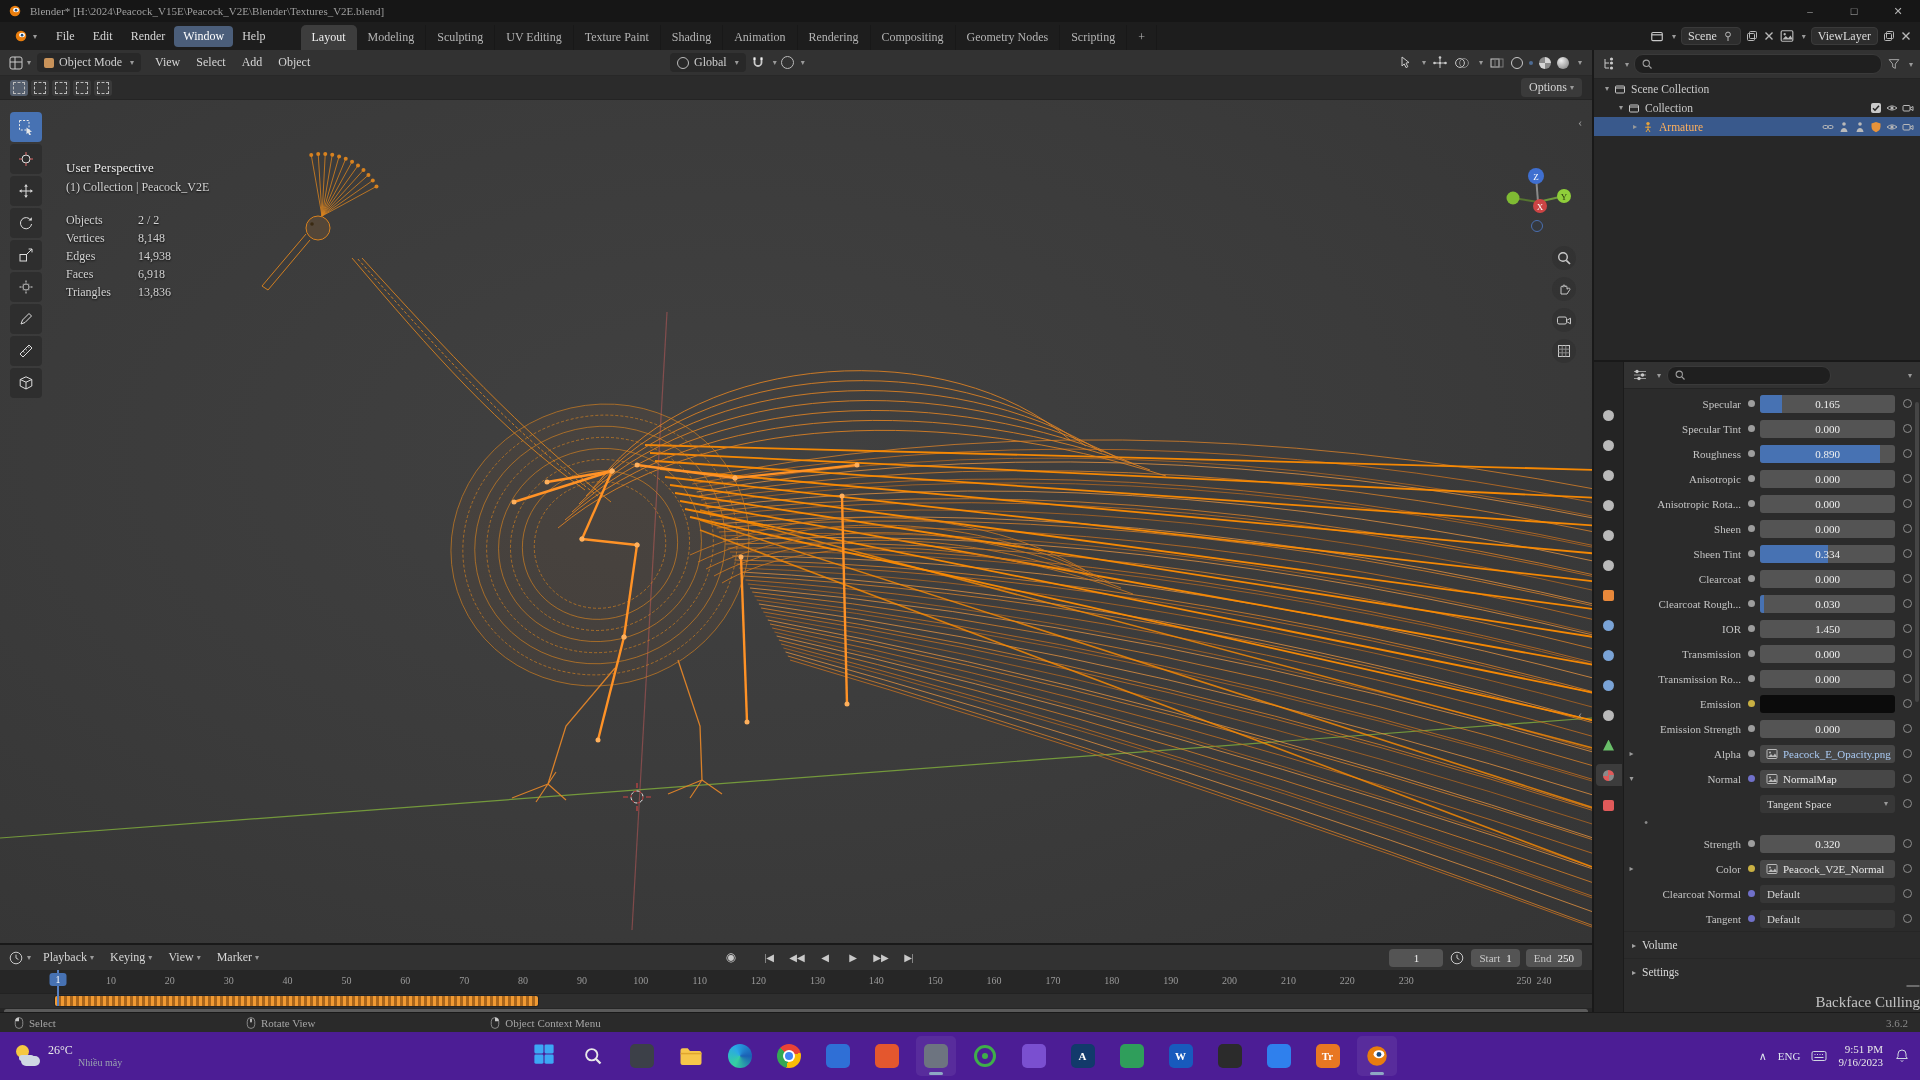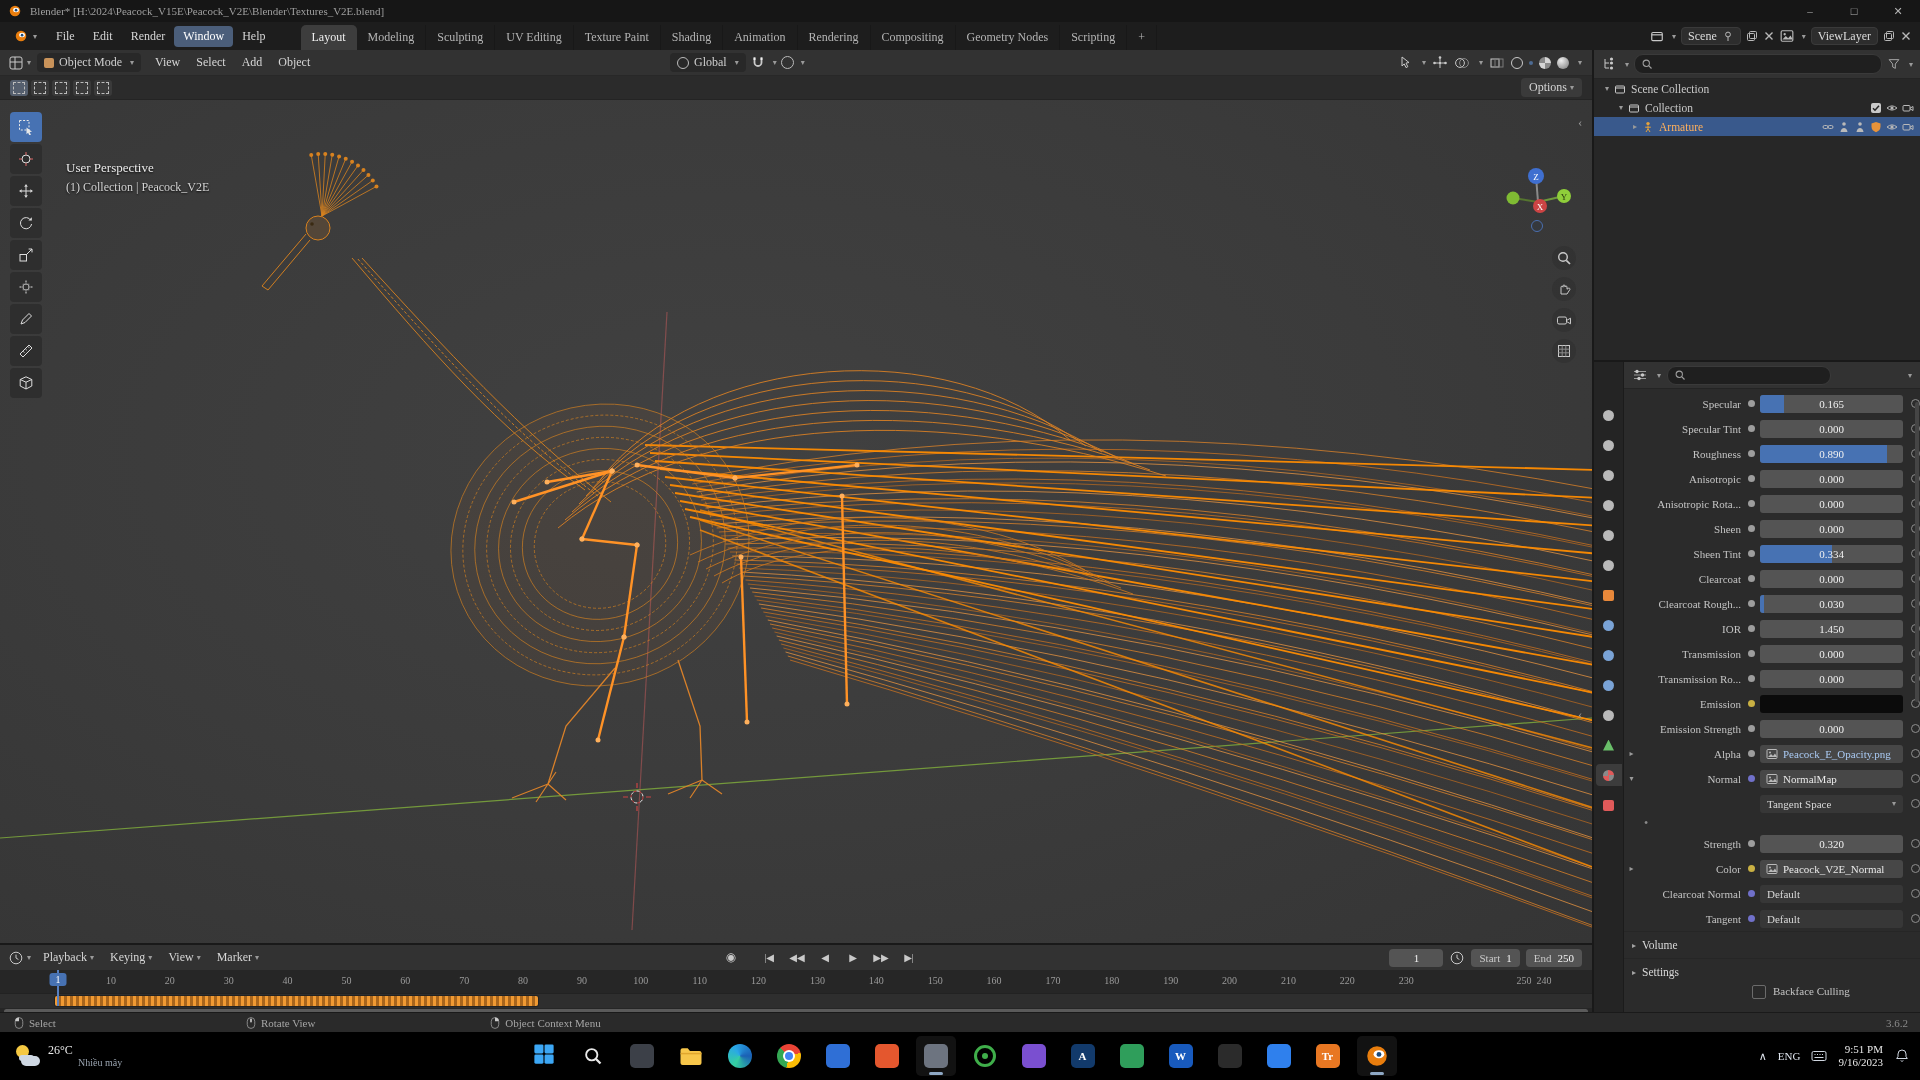--- a/index.html
+++ b/index.html
@@ -87,46 +87,46 @@
   
   #properties{position:absolute;left:0;top:312px;width:100%;bottom:0;background:#2b2b2b;}
   #prop-tabs{position:absolute;left:0;top:0;bottom:0;width:30px;background:#242424;border-right:1px solid #1b1b1b;display:flex;flex-direction:column;align-items:center;padding-top:42px;gap:8px;box-sizing:border-box;}
   .ptab{width:26px;height:22px;display:flex;align-items:center;justify-content:center;border-radius:4px 0 0 4px;}
   .ptab.active{background:#3c3c3c;}
   .ptab-ico{width:11px;height:11px;border-radius:50%;}
   .pr-main{position:absolute;left:30px;right:0;top:0;bottom:0;overflow:hidden;}
   .pr-header{height:26px;background:#323232;display:flex;align-items:center;gap:6px;padding:0 8px;border-bottom:1px solid #242424;}
   .pr-search{flex:1;max-width:150px;height:17px;background:#1f1f1f;border:1px solid #3a3a3a;border-radius:9px;display:flex;align-items:center;padding:0 6px;}
   #prop-rows{padding-top:2px;}
-  .prow{display:flex;align-items:center;height:25px;}
+  .prow{display:flex;align-items:center;height:25px;padding-right:8px;}
   .pexp{width:15px;text-align:center;font-size:8px;color:#9a9a9a;}
   .plab{width:102px;text-align:right;color:#c3c3c3;margin-right:5px;white-space:nowrap;font-size:11px;flex:none;}
   .psock{width:7px;height:7px;border-radius:50%;margin:0 5px 0 2px;flex:none;}
   .pfield{flex:1;height:18px;background:#545454;border-radius:3px;position:relative;display:flex;align-items:center;justify-content:center;overflow:hidden;font-size:11px;color:#f0f0f0;}
   .pfield.tex{justify-content:flex-start;padding:0 6px;gap:5px;background:#474747;}
   .pfield.menu{justify-content:flex-start;padding:0 7px;background:#373737;color:#d8d8d8;}
   .pfield.menu .dd{margin-left:auto;}
   .pfield.color{background:#0b0b0b;}
   .pfill{position:absolute;left:0;top:0;bottom:0;background:#4772b3;}
   .pval{position:relative;}
   .pdec{width:7px;height:7px;border:1px solid #8e8e8e;border-radius:50%;margin-left:8px;flex:none;}
   .psection{display:flex;align-items:center;height:26px;gap:6px;padding-left:8px;color:#d8d8d8;border-top:1px solid #262626;font-size:11.5px;}
   .psec-arrow{font-size:8px;color:#a5a5a5;}
   .pdotrow{height:15px;display:flex;align-items:center;padding-left:20px;color:#8a8a8a;font-size:12px;}
-  .pcheckrow{display:flex;align-items:flex-start;height:24px;padding-left:128px;gap:7px;color:#c3c3c3;font-size:11px;}
+  .pcheckrow{display:flex;align-items:flex-end;height:24px;padding-left:128px;gap:7px;color:#c3c3c3;font-size:15px;flex-direction:column;}
   .pcheckbox{width:12px;height:12px;background:#2a2a2a;border:1px solid #6b6b6b;border-radius:2px;}
   .pscroll{position:absolute;right:1px;top:40px;width:4px;height:300px;background:#454545;border-radius:2px;}
   
   #statusbar{position:absolute;left:0;top:1012px;width:100%;height:20px;background:#2a2a2a;border-top:1px solid #1a1a1a;display:flex;align-items:center;font-size:11px;color:#a5a5a5;box-sizing:border-box;}
   .hint{display:flex;align-items:center;gap:5px;margin-left:14px;}
   .hint:nth-child(2){margin-left:190px;}
   .hint:nth-child(3){margin-left:175px;}
   #sb-version{position:absolute;right:12px;color:#8a8a8a;}
   
-  #taskbar{position:absolute;left:0;top:1032px;width:100%;height:48px;background:#000000;display:flex;align-items:center;justify-content:center;}
+  #taskbar{position:absolute;left:0;top:1032px;width:100%;height:48px;background:#4c1d95;display:flex;align-items:center;justify-content:center;}
   #tb-weather{position:absolute;left:6px;display:flex;align-items:center;gap:8px;padding:4px 8px;border-radius:4px;}
   .wicon{position:relative;width:26px;height:24px;}
   .wsun{position:absolute;left:2px;top:1px;width:13px;height:13px;border-radius:50%;background:#f5c842;}
   .wcloud{position:absolute;right:0;bottom:2px;width:19px;height:10px;border-radius:6px;background:#cfd8e3;box-shadow:-4px -3px 0 -2px #cfd8e3;}
   .wtemp{font-size:12px;color:#e8e8e8;line-height:14px;}
   .wdesc{font-size:10px;color:#9aa4b0;line-height:12px;margin-left:30px;}
   #tb-apps{display:flex;align-items:center;gap:9px;}
   .appbtn{position:relative;width:40px;height:40px;border-radius:5px;display:flex;align-items:center;justify-content:center;}
   .appbtn.open{background:rgba(255,255,255,.07);}
   .appbtn.open::after{content:"";position:absolute;bottom:1px;left:50%;transform:translateX(-50%);width:14px;height:3px;border-radius:2px;background:#8ea8c4;}
@@ -559,20 +559,42 @@
             <svg viewBox="0 0 16 16">
               <path d="M8 1.8l5.8 2.7L8 7.2 2.2 4.5Z M2.2 4.5v6.5L8 14l5.8-3V4.5M8 7.2V14" fill="none" stroke="#ddd"></path>
             </svg>
           </i>
         </div>
       </div>
 
     <div id="vp-overlay">
       <div class="ov-line1">User Perspective</div>
       <div class="ov-line2">(1) Collection | Peacock_V2E</div>
+      <div id="ov-stats">
+          <div class="ov-stat">
+            <b>Objects</b>
+            <span>2 / 2</span>
+          </div>
+          <div class="ov-stat">
+            <b>Vertices</b>
+            <span>8,148</span>
+          </div>
+          <div class="ov-stat">
+            <b>Edges</b>
+            <span>14,938</span>
+          </div>
+          <div class="ov-stat">
+            <b>Faces</b>
+            <span>6,918</span>
+          </div>
+          <div class="ov-stat">
+            <b>Triangles</b>
+            <span>13,836</span>
+          </div>
+        </div>
     </div>
 
     <svg id="nav-gizmo" width="76" height="76" viewBox="0 0 76 76">
       <line x1="38" y1="40" x2="36" y2="14" stroke="#8a8a8a" stroke-width="2"></line>
       <line x1="38" y1="40" x2="64" y2="34" stroke="#6f9a3c" stroke-width="2"></line>
       <line x1="38" y1="40" x2="13" y2="36" stroke="#55752f" stroke-width="2"></line>
       <circle cx="13" cy="36" r="6.5" fill="#7fbb33"></circle>
       <circle cx="36" cy="14" r="8" fill="#3f6fd0"></circle>
       <text x="36" y="17.5" font-size="9" fill="#fff" text-anchor="middle">Z</text>
       <circle cx="40" cy="44" r="7" fill="#cc4444"></circle>

